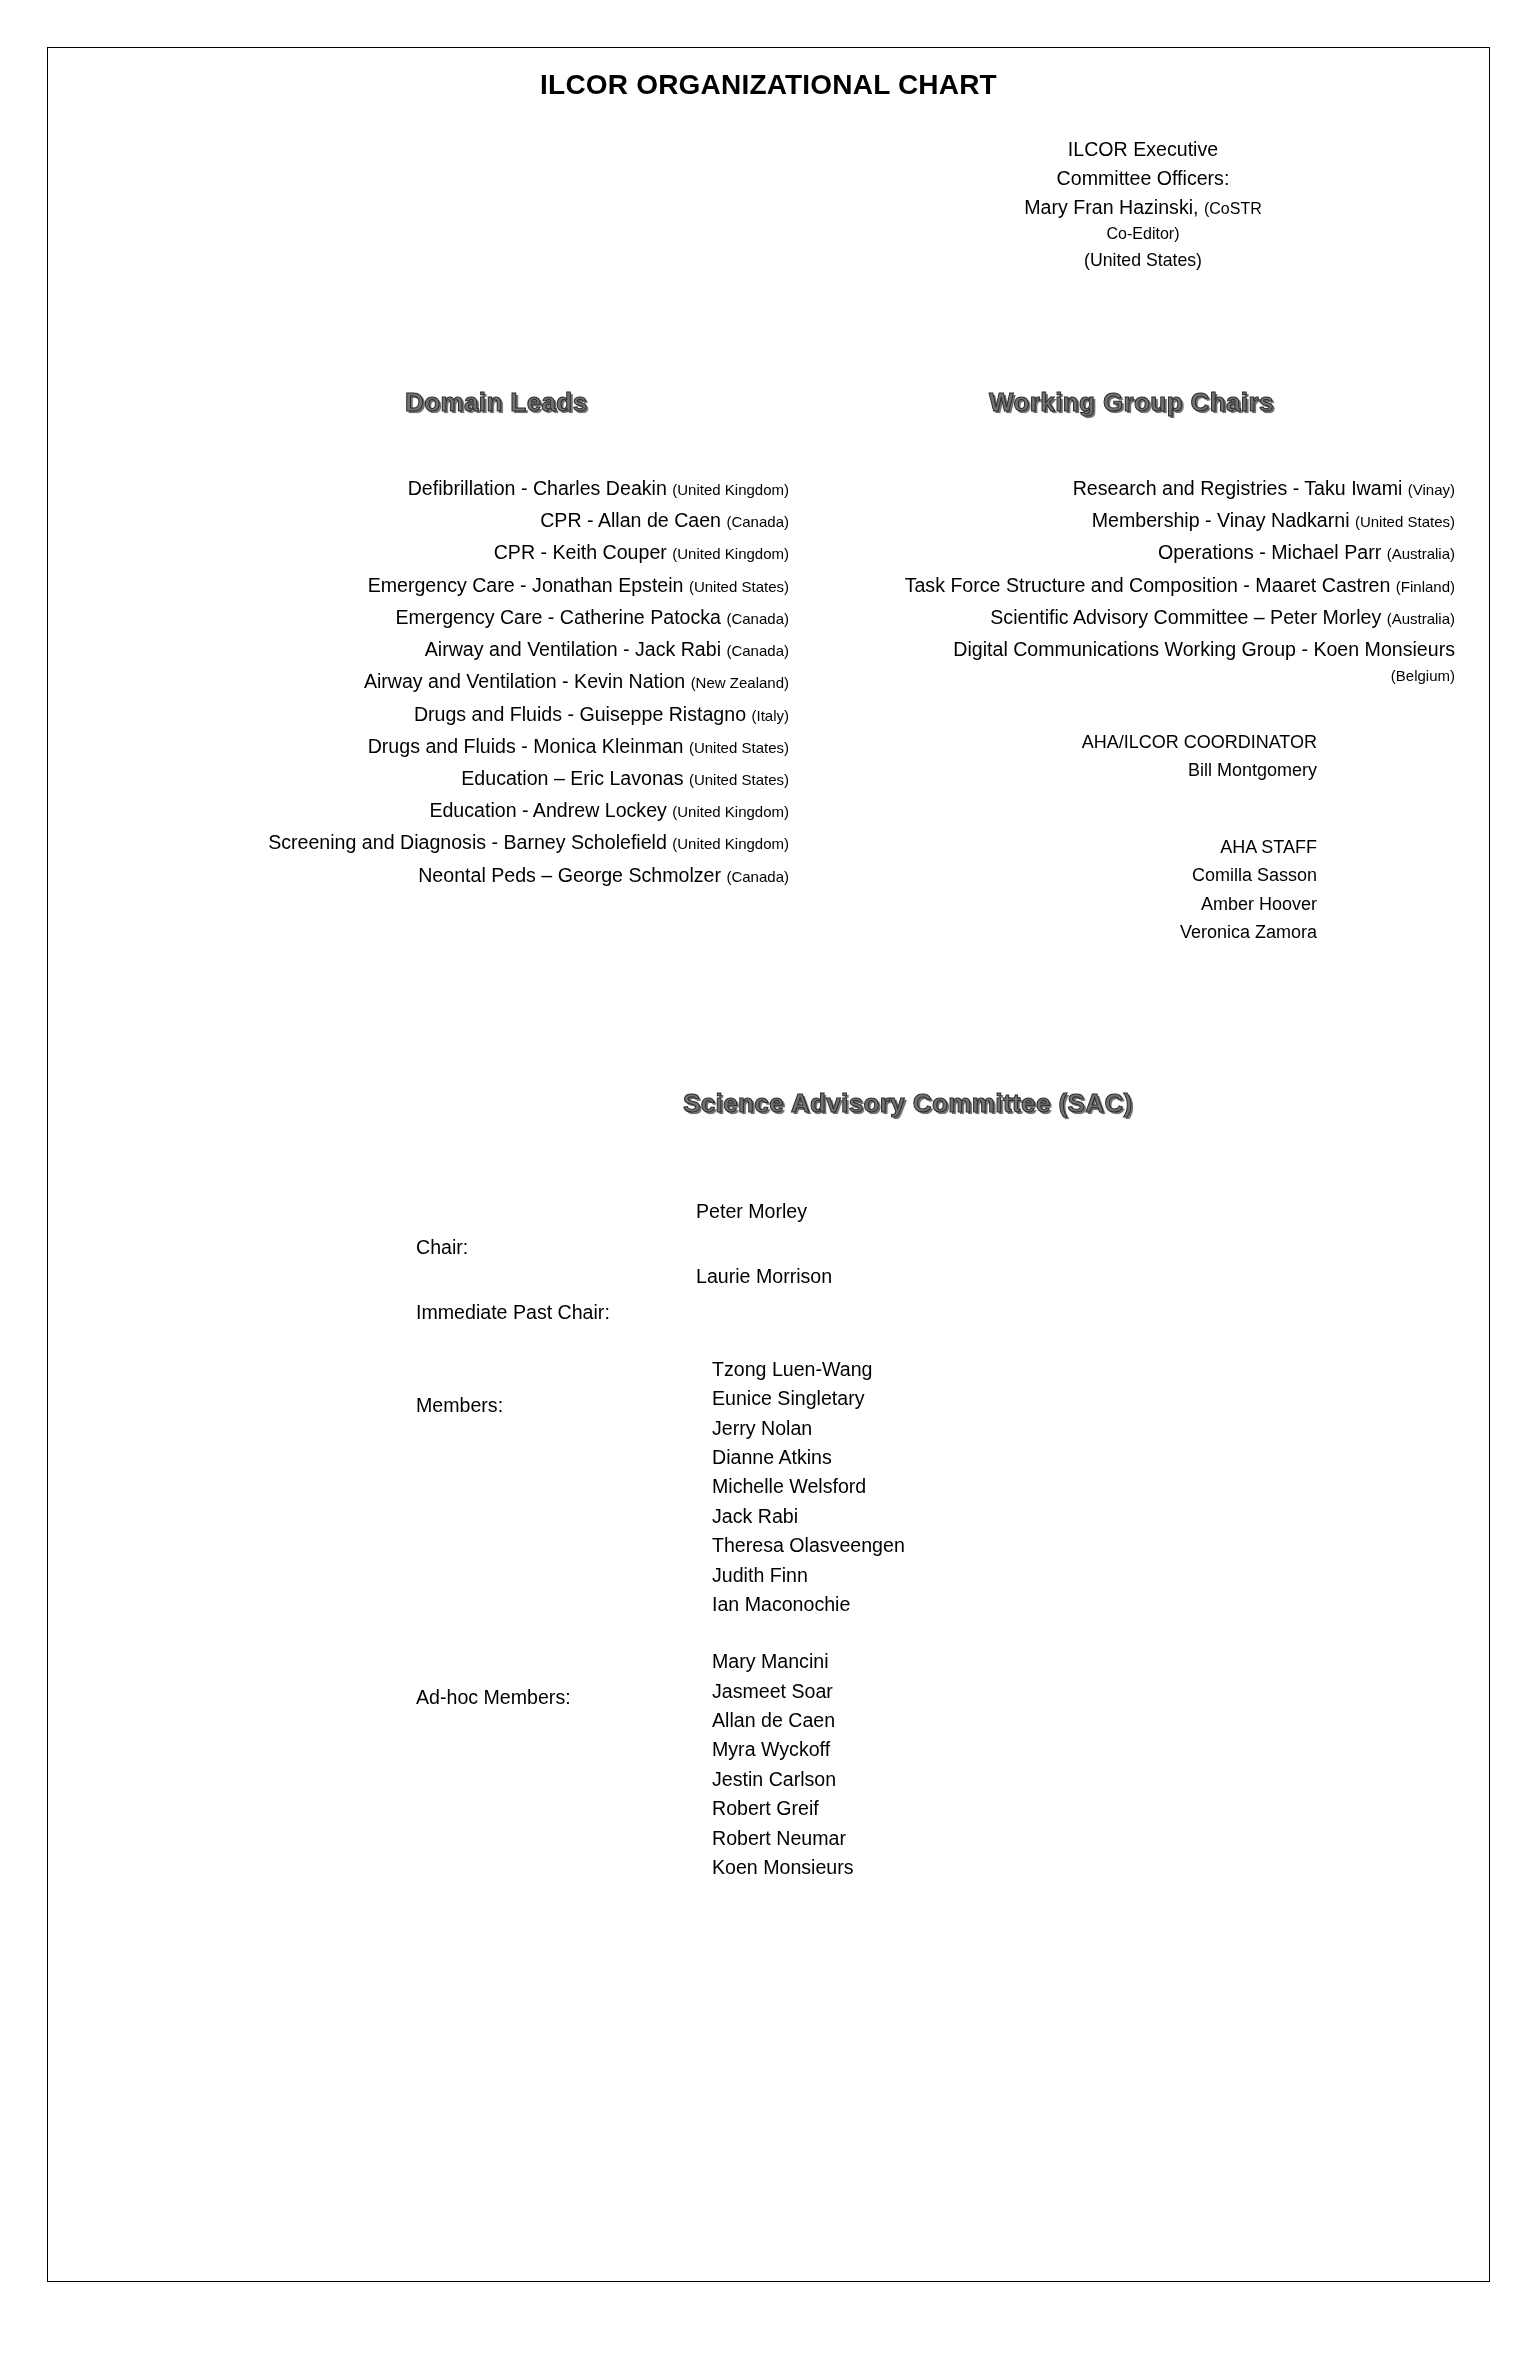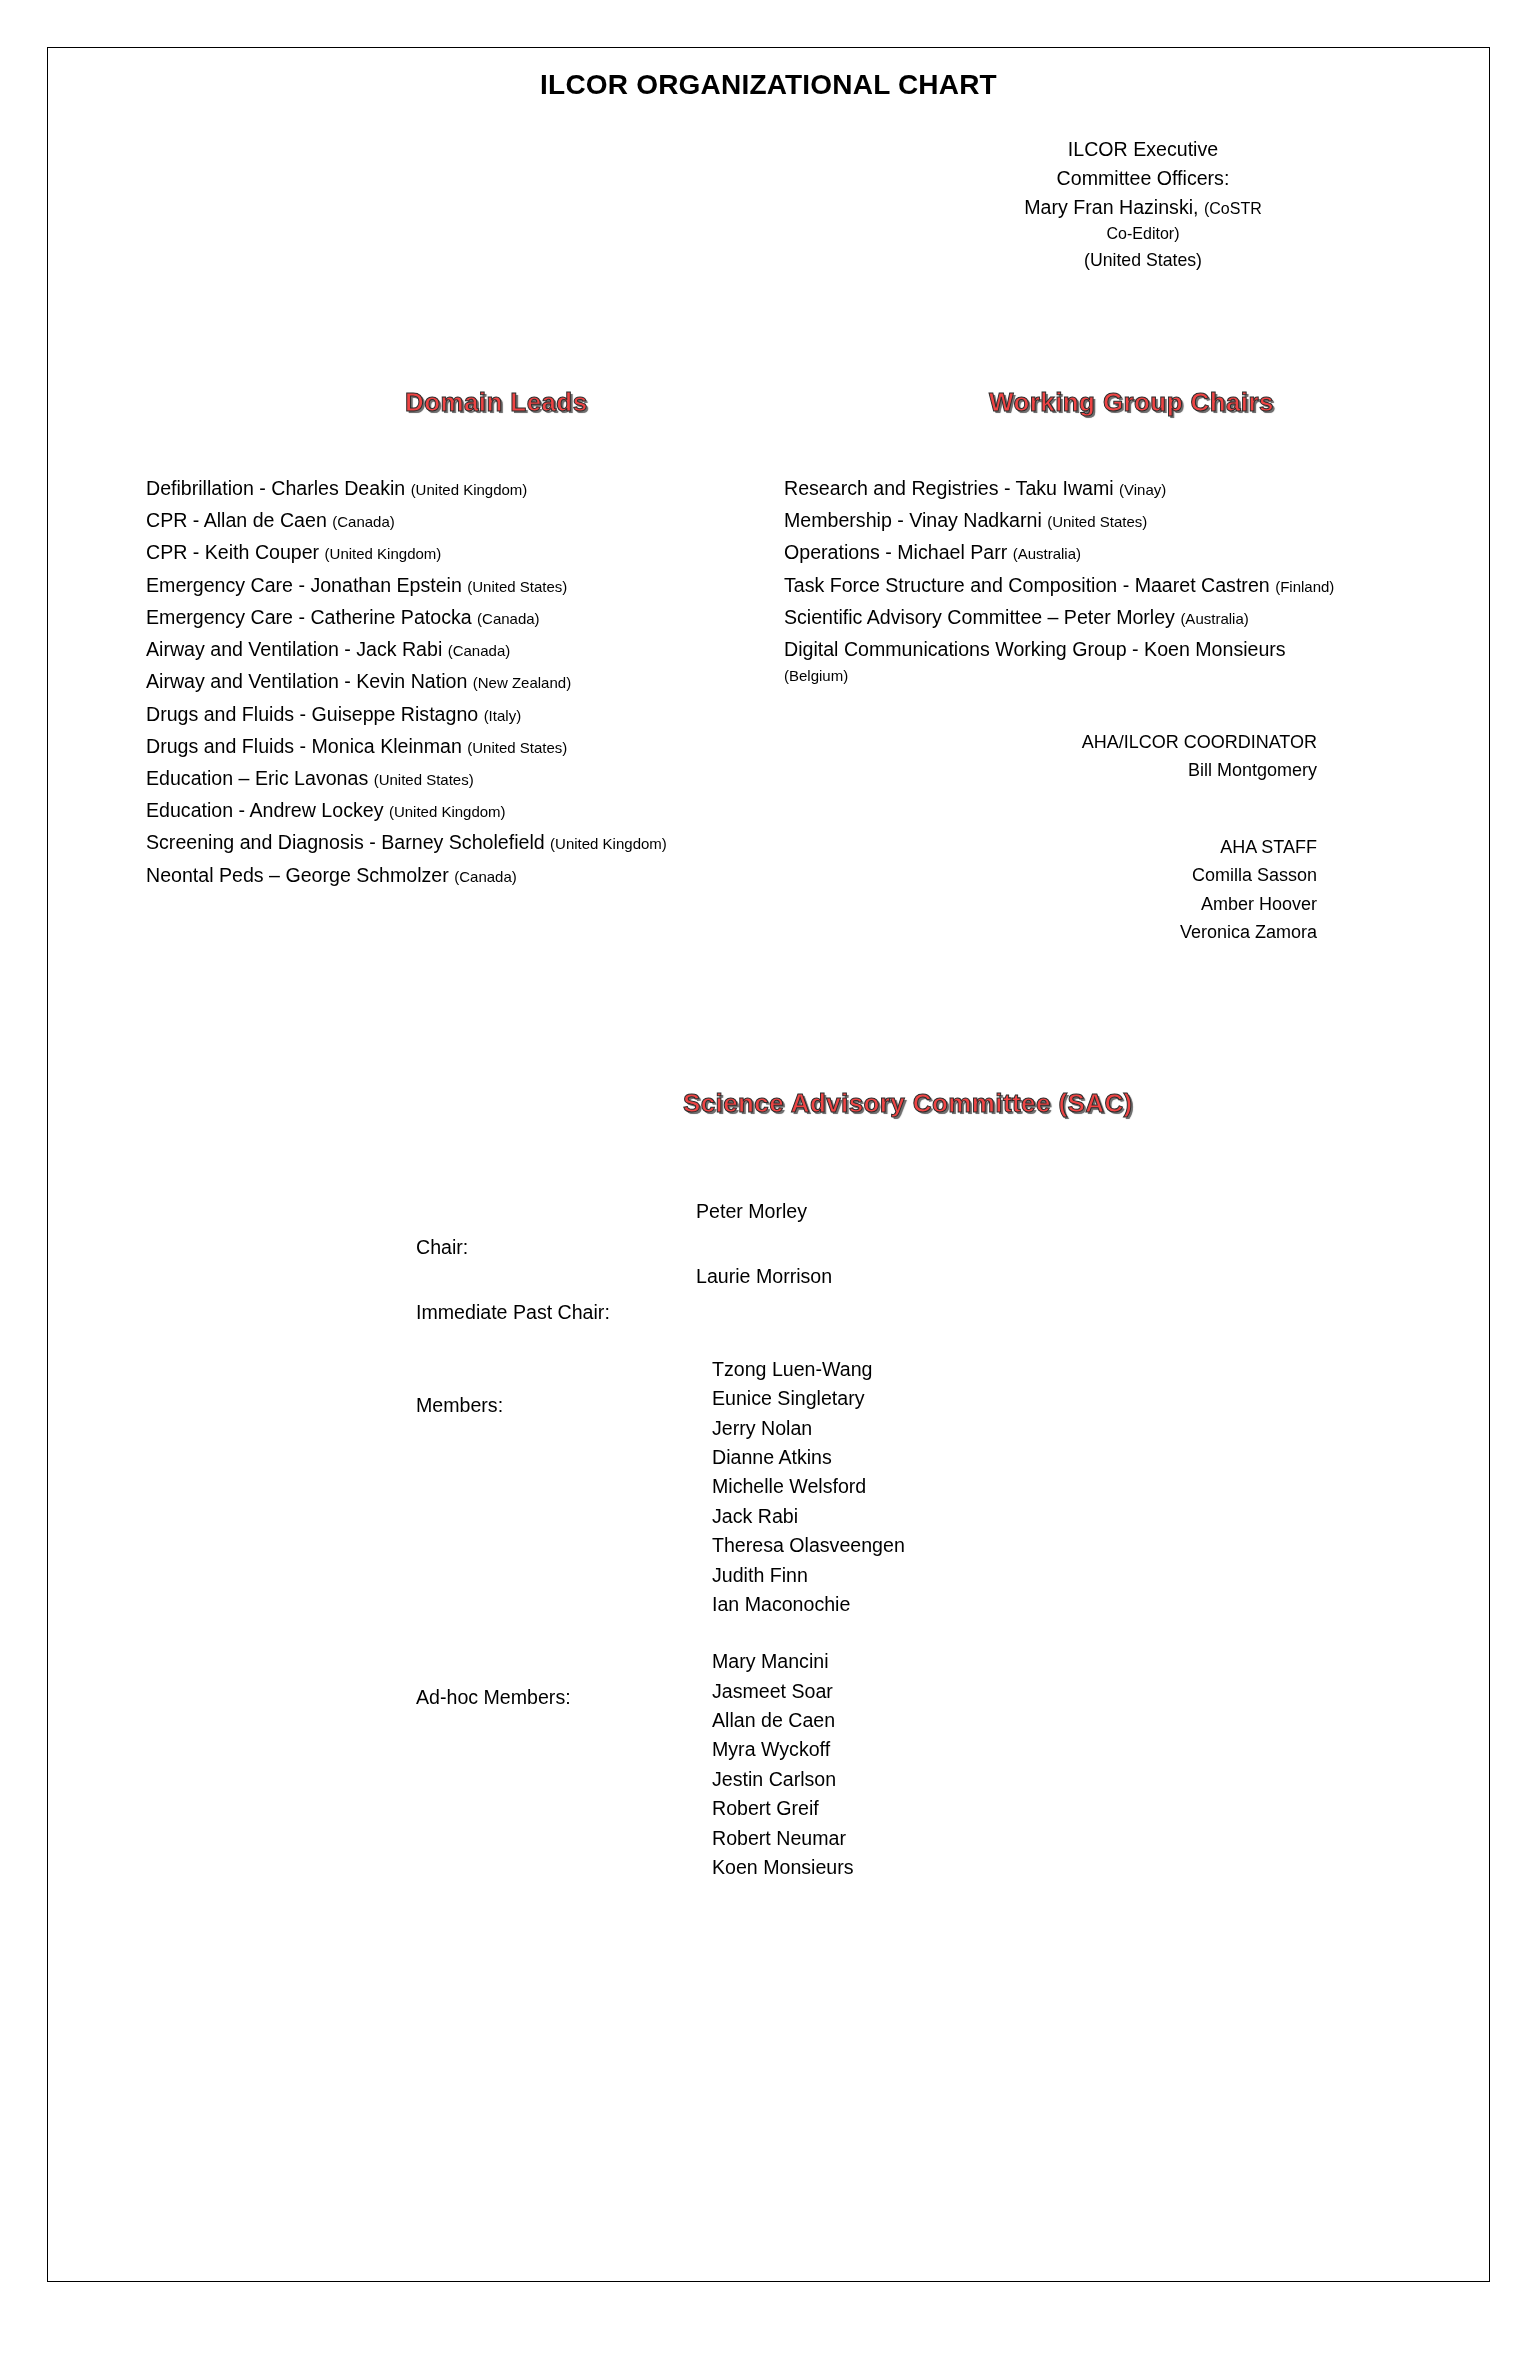--- a/index.html
+++ b/index.html
@@ -59,36 +59,36 @@
   .exec-country {
     font-size: 17.7px;
     line-height: 1.5;
   }
 
   
   .wordart {
     position: absolute;
     font-size: 26px;
     font-weight: bold;
-    color: #ef4444;
+    color: #737373;
     letter-spacing: 0.4px;
     white-space: nowrap;
     -webkit-text-stroke: 1px #2b2b2b;
     text-shadow:
        1.9px 1.9px 0 #6f6f6f,
        2.3px 2.3px 0.9px rgba(60,60,60,0.55);
   }
   .wa-domain   { left: 357px; top: 339px; }
   .wa-wgchairs { left: 941px; top: 339px; }
   .wa-sac      { left: 607px; top: 1040px; margin-left: 28px; }
 
   
   .col-list {
     position: absolute;
-    text-align: left;
+    text-align: right;
     font-size: 19.6px;
     line-height: 1.645;
   }
   .col-domain {
     left: 98px;
     top: 424px;
     width: 643px;
   }
   .col-wg {
     left: 736px;

